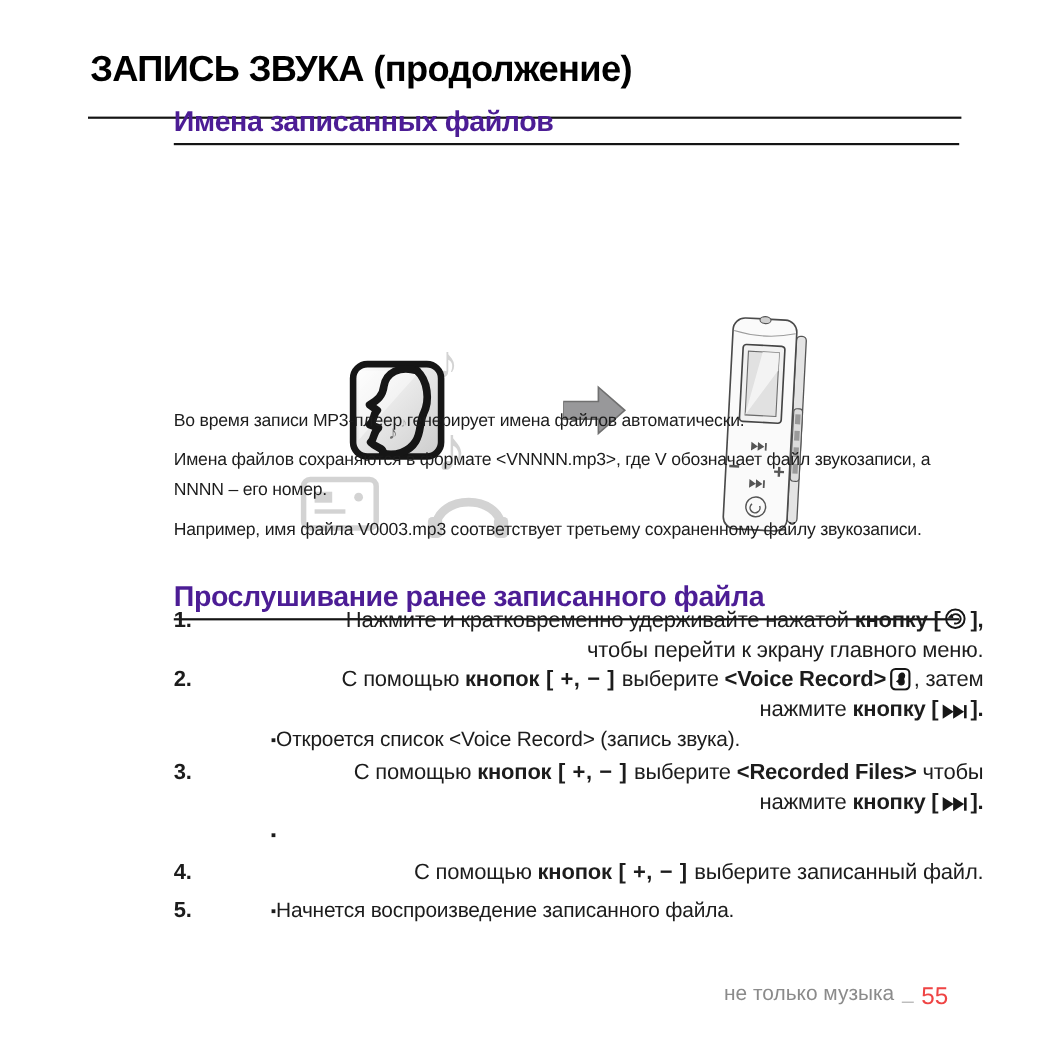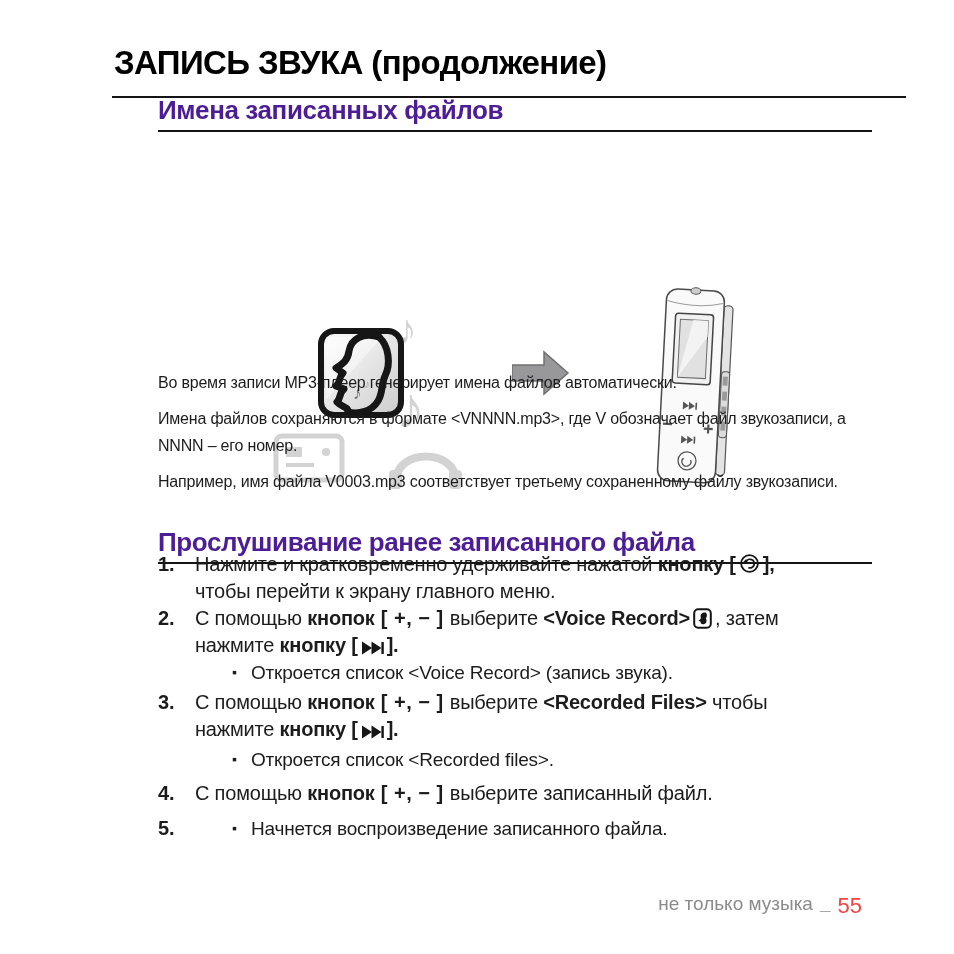--- a/index.html
+++ b/index.html
@@ -2,21 +2,21 @@
 <html><head>
 <meta charset="utf-8">
 <style>
   html,body{margin:0;padding:0;background:#fff;}
   .page{position:relative;width:954px;height:954px;background:#ffffff;overflow:hidden;
         font-family:"Liberation Sans","DejaVu Sans",sans-serif;color:#1c1c1c;}
   .b{font-weight:bold;}
 
   
   .title-block{position:absolute;left:80px;top:46px;width:794px;
-               border-bottom:2px solid #141414;padding-bottom:16px;margin-left:32px;}
+               border-bottom:2px solid #141414;padding-bottom:26px;}
   .title-block h1{margin:0;padding-left:2px;font-size:33px;line-height:34px;
                   font-weight:bold;color:#000;letter-spacing:-0.6px;}
 
   
   .sec-head{position:absolute;left:158px;width:714px;
             border-bottom:2px solid #141414;padding-bottom:6px;}
   .sec-head h2{margin:0;font-size:26px;line-height:28px;font-weight:bold;color:#4c1d95;
                letter-spacing:-0.4px;}
   #sec1-head{top:96px;}
   #sec2-head{top:528px;}
@@ -31,21 +31,21 @@
   
   .paras{position:absolute;left:158px;top:369px;width:700px;
          font-size:16px;line-height:27px;letter-spacing:-0.2px;}
   .paras p{margin:0 0 9px 0;}
 
   
   .steps{position:absolute;left:158px;top:551px;width:736px;
          font-size:20px;line-height:27px;letter-spacing:-0.2px;}
   .step{display:flex;}
   .step .num{width:37px;flex-shrink:0;font-weight:bold;}
-  .stext{flex:1;}
+  .stext{flex:1;text-align:right;}
   .bullet{display:flex;margin-left:37px;font-size:19px;line-height:27px;}
   .bullet .marker{width:19px;flex-shrink:0;font-size:14px;}
   #step3{margin-top:3px;}
   #step3 .bullet-row{margin-top:3px;}
   #step4{margin-top:7px;}
   #step5{margin-top:8px;}
   .pm{letter-spacing:0.5px;}
 
   .inline-icon{display:inline-block;vertical-align:-4px;margin:0 3px;}
   .inline-icon.small{vertical-align:-3px;}
@@ -191,21 +191,20 @@
       <span class="num">3.</span>
       <div class="stext">
         <div><span>С помощью </span><span class="b">кнопок</span><span class="b pm"> [ +, − ] </span><span>выберите </span><span class="b">&lt;Recorded Files&gt;</span><span> чтобы</span></div>
         <div><span>нажмите </span><span class="b">кнопку </span><span class="b">[</span><svg class="inline-icon small" width="23" height="14" viewBox="0 0 23 14">
               <polygon points="1,0.5 11,7 1,13.5" fill="#161616"></polygon>
               <polygon points="10.5,0.5 20.5,7 10.5,13.5" fill="#161616"></polygon>
               <rect x="20.4" y="1" width="2.4" height="12" fill="#161616"></rect>
             </svg><span class="b">].</span></div>
         <div class="bullet bullet-row">
             <span class="marker">▪</span>
-            <span>Откроется список &lt;Recorded files&gt;.</span>
           </div>
       </div>
     </div>
 
     <div class="step" id="step4">
       <span class="num">4.</span>
       <div class="stext">
         <div><span>С помощью </span><span class="b">кнопок</span><span class="b pm"> [ +, − ] </span><span>выберите записанный файл.</span></div>
       </div>
     </div>

